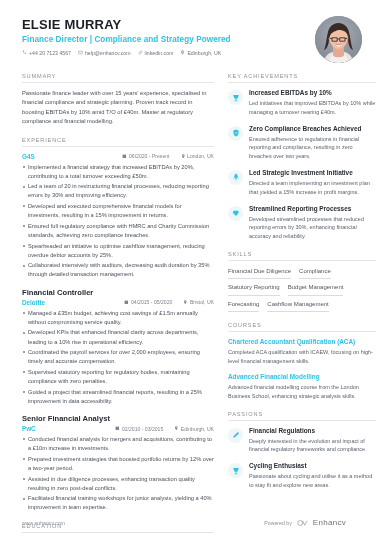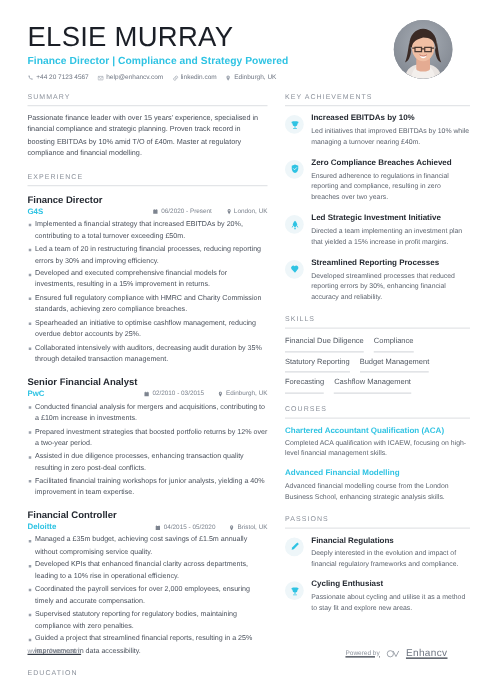--- a/index.html
+++ b/index.html
@@ -9,21 +9,21 @@
     font-family: "Liberation Sans", sans-serif;
     color: #333a45;
     overflow: hidden;
   }
   .page { position: relative; width: 384px; height: 543px; background:#fff; padding: 0; }
 
   
   .header { display: flex; align-items: flex-start; padding: 16px 22px 0 22px; }
   .header-text { flex: 1; min-width: 0; padding-top: 2px; }
   .name {
-    font-size: 22px; font-weight: normal; letter-spacing: .2px;
+    font-size: 13px; font-weight: bold; letter-spacing: .2px;
     color: #1b1f27; line-height: 1.05; text-transform: uppercase;
   }
   .role { font-size: 8.2px; color: #2fc3e3; font-weight: bold; margin-top: 3px; letter-spacing: .05px; }
   .contacts { display: flex; flex-wrap: wrap; gap: 7px; margin-top: 6px; }
   .contact { display: flex; align-items: center; gap: 2px; font-size: 5.2px; color: #6d7480; white-space: nowrap; }
   .contact .ci { width: 5px; height: 5px; display:inline-block; flex:none; color:#9aa1ac; }
   .contact .ci svg { display:block; width:5px; height:5px; }
   .photo {
     width: 47px; height: 47px; border-radius: 50%;
     margin-left: 8px; flex: none; overflow: hidden; position: relative;
@@ -83,22 +83,22 @@
     border-bottom: 1px solid #d9dce0; line-height: 1.5;
   }
 
   
   .course { margin-bottom: 7px; }
   .course-title { font-size: 6.4px; font-weight: bold; color: #2fc3e3; line-height: 1.25; }
   .course-desc { font-size: 5.5px; line-height: 1.6; color: #5b626d; margin-top: 2px; }
 
   
   .footer {
-    position: absolute; left: 0; right: 4px; bottom: 16px;
-    padding: 0 22px; display: flex; justify-content: space-between; text-decoration: underline;
+    position: absolute; left: 0; right: 16px; bottom: 16px;
+    padding: 0 22px; display: flex; align-items: center; justify-content: space-between;
   }
   .footer-url { font-size: 5.2px; color: #8b919b; }
   .footer-right { display: flex; align-items: center; gap: 5px; }
   .footer-powered { font-size: 5.2px; color: #8b919b; }
   .footer-brand { font-size: 8px; color: #6d7480; letter-spacing: .3px; }
   .footer-logo svg { width: 11px; height: 8px; display: block; }
 </style>
 </head>
 <body>
 
@@ -175,21 +175,20 @@
 
       <div class="sec">
         <div class="sec-title">SUMMARY</div>
         <div class="summary-text">Passionate finance leader with over 15 years' experience, specialised in financial compliance and strategic planning. Proven track record in boosting EBITDAs by 10% amid T/O of £40m. Master at regulatory compliance and financial modelling.</div>
       </div>
 
       <div class="sec">
         <div class="sec-title">EXPERIENCE</div>
 
         <div class="entry">
-          <div class="entry-title">Finance Director</div>
           <div class="entry-row">
             <div class="entry-org">G4S</div>
             <div class="meta">
               <svg viewBox="0 0 16 16" fill="currentColor">
                   <path d="M2 3h12v11H2zM4 1h1.5v3H4zM10.5 1H12v3h-1.5z"></path>
                 </svg>
               <span>06/2020 - Present</span>
             </div>
             <div class="meta">
               <svg viewBox="0 0 16 16" fill="currentColor">
@@ -202,45 +201,20 @@
             <li>Implemented a financial strategy that increased EBITDAs by 20%, contributing to a total turnover exceeding £50m.</li>
             <li>Led a team of 20 in restructuring financial processes, reducing reporting errors by 30% and improving efficiency.</li>
             <li>Developed and executed comprehensive financial models for investments, resulting in a 15% improvement in returns.</li>
             <li>Ensured full regulatory compliance with HMRC and Charity Commission standards, achieving zero compliance breaches.</li>
             <li>Spearheaded an initiative to optimise cashflow management, reducing overdue debtor accounts by 25%.</li>
             <li>Collaborated intensively with auditors, decreasing audit duration by 35% through detailed transaction management.</li>
           </ul>
         </div>
 
         <div class="entry">
-          <div class="entry-title">Senior Financial Analyst</div>
-          <div class="entry-row">
-            <div class="entry-org">PwC</div>
-            <div class="meta">
-              <svg viewBox="0 0 16 16" fill="currentColor">
-                  <path d="M2 3h12v11H2zM4 1h1.5v3H4zM10.5 1H12v3h-1.5z"></path>
-                </svg>
-              <span>02/2010 - 03/2015</span>
-            </div>
-            <div class="meta">
-              <svg viewBox="0 0 16 16" fill="currentColor">
-                  <path d="M8 1a4.4 4.4 0 0 0-4.4 4.4C3.6 9 8 15 8 15s4.4-6 4.4-9.6A4.4 4.4 0 0 0 8 1zm0 6.1a1.7 1.7 0 1 1 0-3.4 1.7 1.7 0 0 1 0 3.4z"></path>
-                </svg>
-              <span>Edinburgh, UK</span>
-            </div>
-          </div>
-          <ul class="bullets">
-            <li>Conducted financial analysis for mergers and acquisitions, contributing to a £10m increase in investments.</li>
-            <li>Prepared investment strategies that boosted portfolio returns by 12% over a two-year period.</li>
-            <li>Assisted in due diligence processes, enhancing transaction quality resulting in zero post-deal conflicts.</li>
-            <li>Facilitated financial training workshops for junior analysts, yielding a 40% improvement in team expertise.</li>
-          </ul>
-        </div>
-
-        <div class="entry">
           <div class="entry-title">Financial Controller</div>
           <div class="entry-row">
             <div class="entry-org">Deloitte</div>
             <div class="meta">
               <svg viewBox="0 0 16 16" fill="currentColor">
                   <path d="M2 3h12v11H2zM4 1h1.5v3H4zM10.5 1H12v3h-1.5z"></path>
                 </svg>
               <span>04/2015 - 05/2020</span>
             </div>
             <div class="meta">
@@ -249,20 +223,45 @@
                 </svg>
               <span>Bristol, UK</span>
             </div>
           </div>
           <ul class="bullets">
             <li>Managed a £35m budget, achieving cost savings of £1.5m annually without compromising service quality.</li>
             <li>Developed KPIs that enhanced financial clarity across departments, leading to a 10% rise in operational efficiency.</li>
             <li>Coordinated the payroll services for over 2,000 employees, ensuring timely and accurate compensation.</li>
             <li>Supervised statutory reporting for regulatory bodies, maintaining compliance with zero penalties.</li>
             <li>Guided a project that streamlined financial reports, resulting in a 25% improvement in data accessibility.</li>
+          </ul>
+        </div>
+
+        <div class="entry">
+          <div class="entry-title">Senior Financial Analyst</div>
+          <div class="entry-row">
+            <div class="entry-org">PwC</div>
+            <div class="meta">
+              <svg viewBox="0 0 16 16" fill="currentColor">
+                  <path d="M2 3h12v11H2zM4 1h1.5v3H4zM10.5 1H12v3h-1.5z"></path>
+                </svg>
+              <span>02/2010 - 03/2015</span>
+            </div>
+            <div class="meta">
+              <svg viewBox="0 0 16 16" fill="currentColor">
+                  <path d="M8 1a4.4 4.4 0 0 0-4.4 4.4C3.6 9 8 15 8 15s4.4-6 4.4-9.6A4.4 4.4 0 0 0 8 1zm0 6.1a1.7 1.7 0 1 1 0-3.4 1.7 1.7 0 0 1 0 3.4z"></path>
+                </svg>
+              <span>Edinburgh, UK</span>
+            </div>
+          </div>
+          <ul class="bullets">
+            <li>Conducted financial analysis for mergers and acquisitions, contributing to a £10m increase in investments.</li>
+            <li>Prepared investment strategies that boosted portfolio returns by 12% over a two-year period.</li>
+            <li>Assisted in due diligence processes, enhancing transaction quality resulting in zero post-deal conflicts.</li>
+            <li>Facilitated financial training workshops for junior analysts, yielding a 40% improvement in team expertise.</li>
           </ul>
         </div>
       </div>
 
       <div class="sec">
         <div class="sec-title">EDUCATION</div>
 
       </div>
 
     </div>

